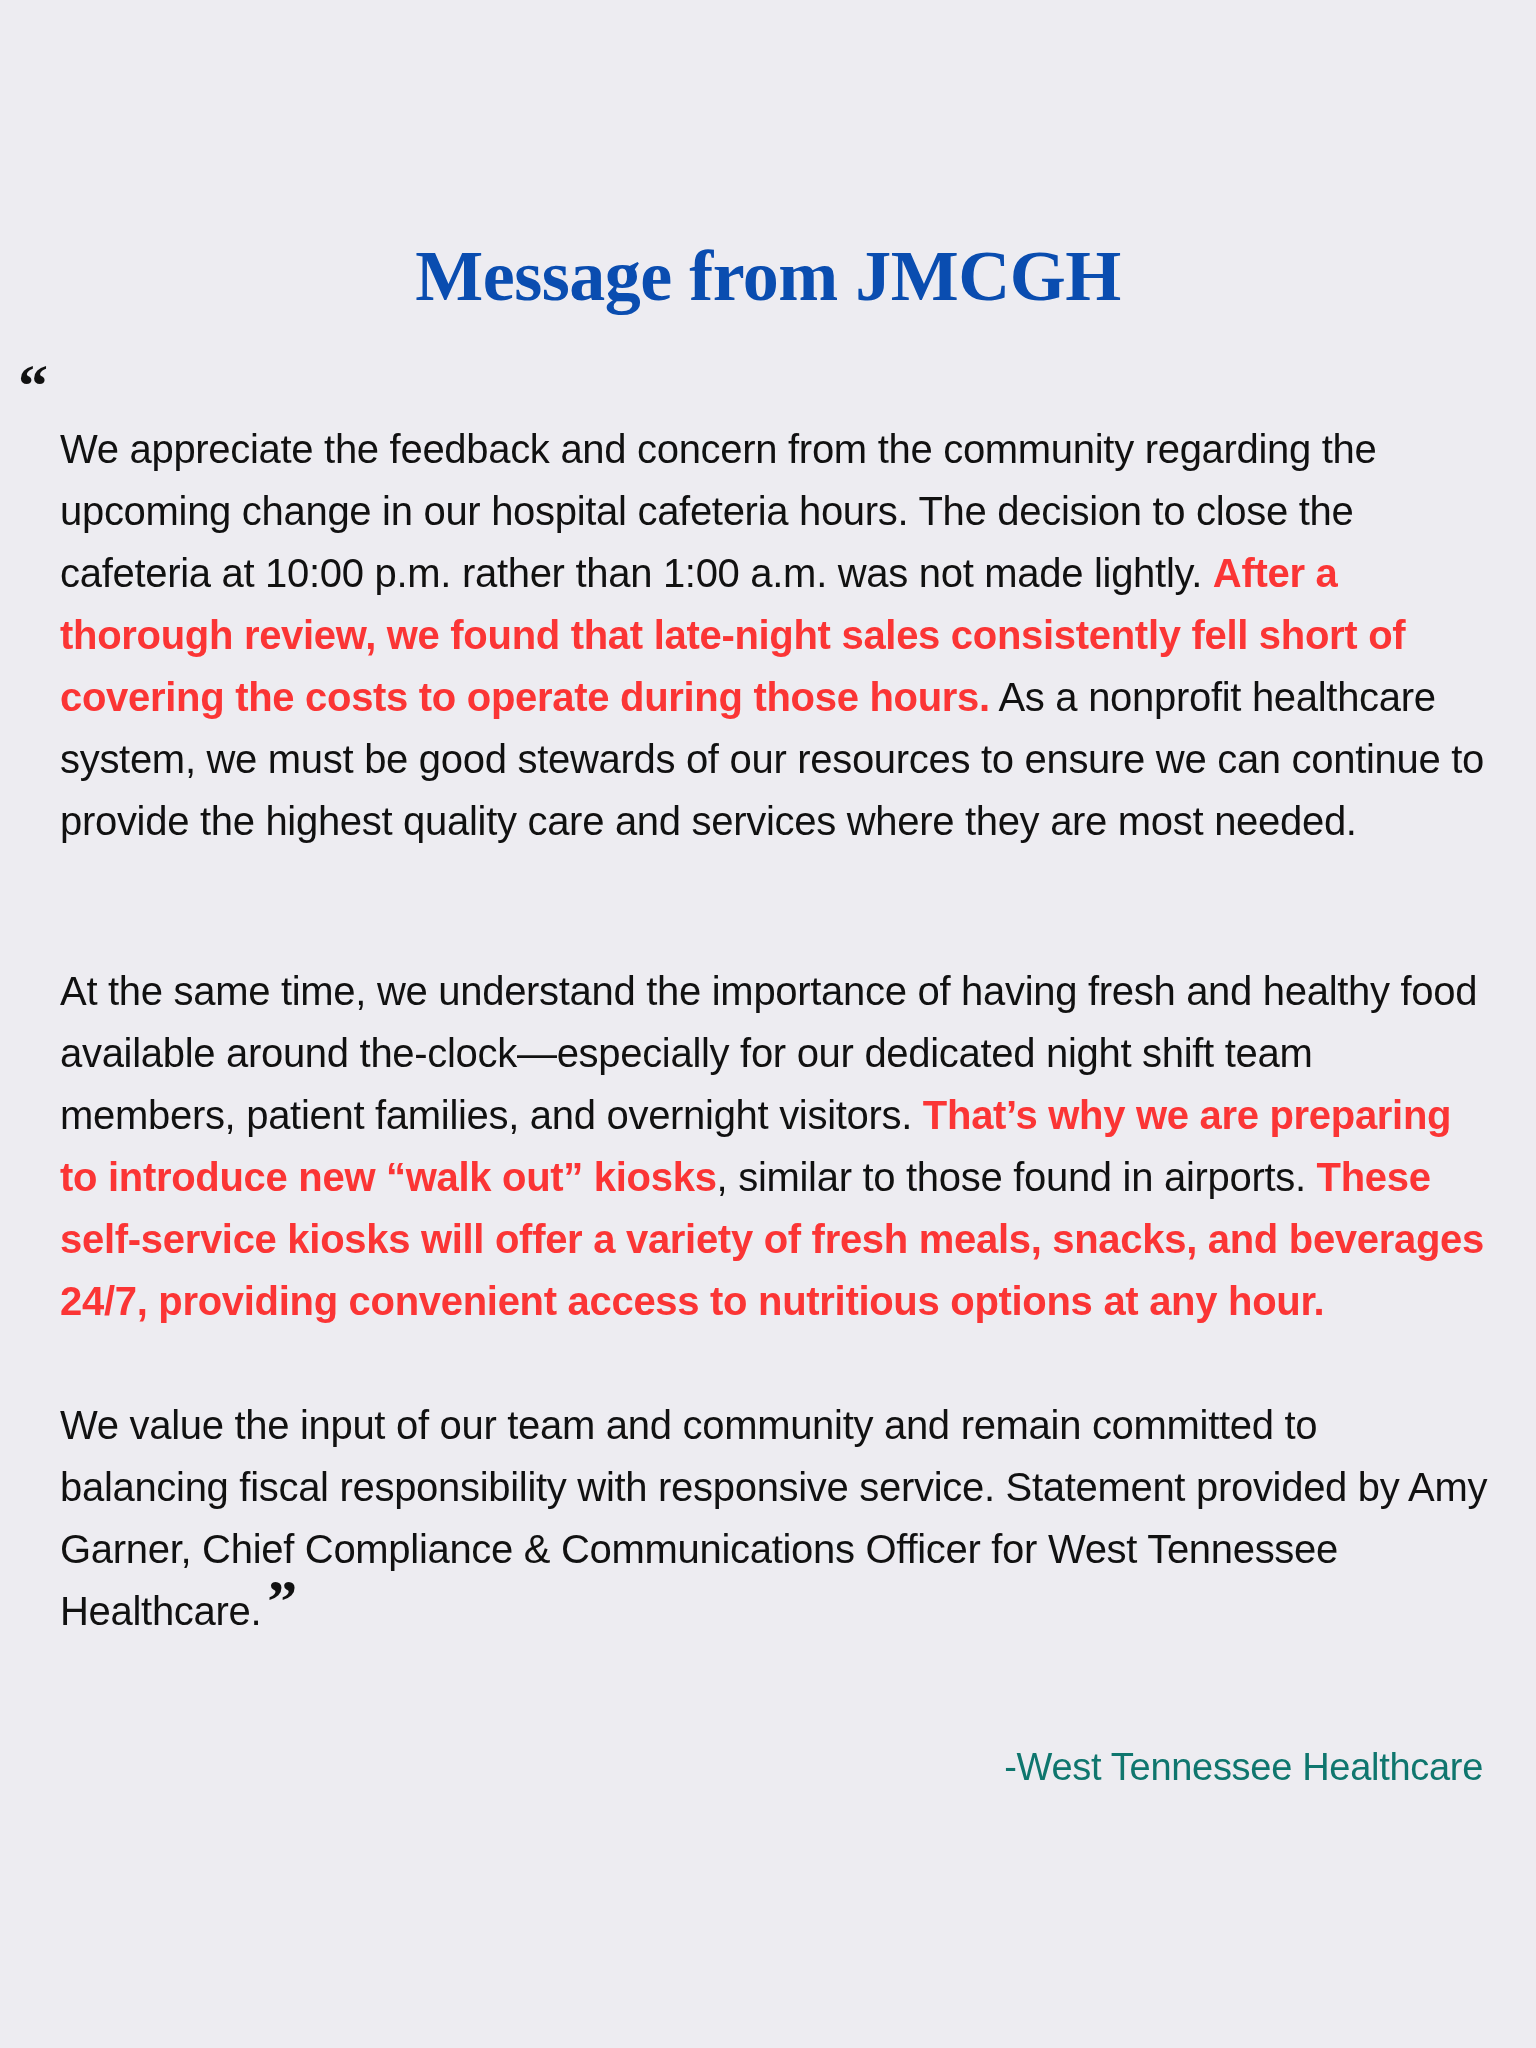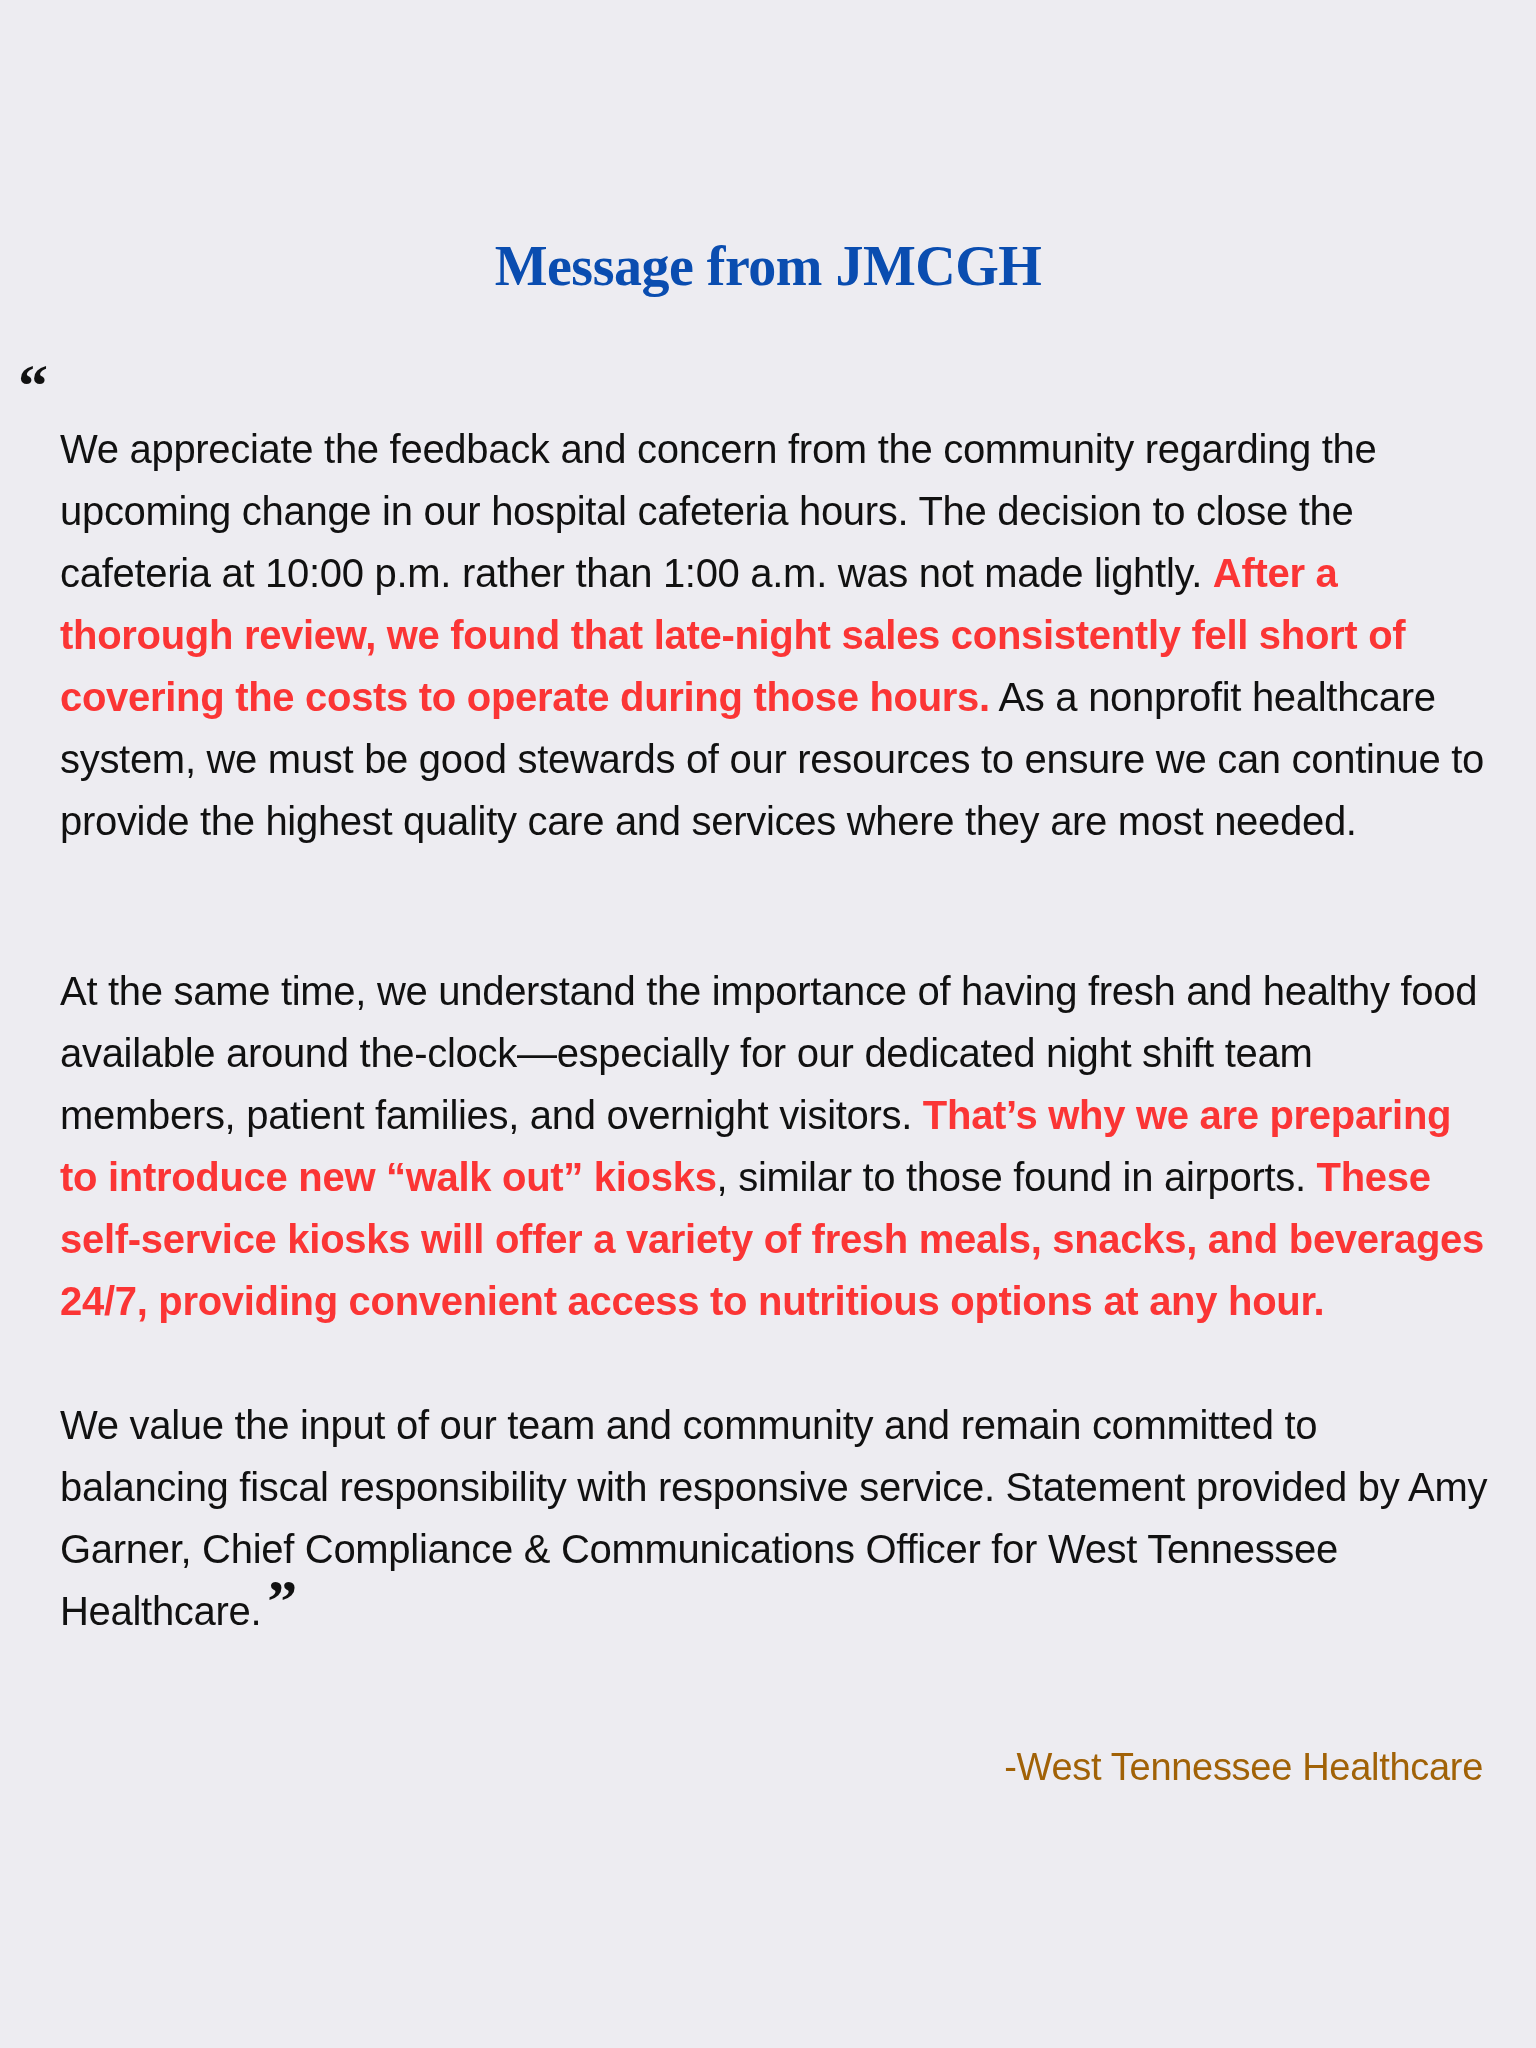--- a/index.html
+++ b/index.html
@@ -16,21 +16,21 @@
     color: #111111;
   }
   .title {
     position: absolute;
     top: 178px;
     left: 0;
     width: 1536px;
     text-align: center;
     font-family: "Liberation Serif", "DejaVu Serif", serif;
     font-weight: bold;
-    font-size: 56px;
+    font-size: 72px;
     line-height: 100px;
     color: #0a4db0;
     letter-spacing: -0.5px;
   }
   .open-quote {
     position: absolute;
     top: 356px;
     left: 18px;
     font-family: "Liberation Serif", "DejaVu Serif", serif;
     font-weight: bold;
@@ -63,21 +63,21 @@
   .hl {
     color: #fb3535;
     font-weight: bold;
   }
   .signature {
     position: absolute;
     top: 1737px;
     right: 53px;
     font-size: 38px;
     line-height: 60px;
-    color: #a16207;
+    color: #0f766e;
     letter-spacing: -0.3px;
   }
 </style>
 </head>
 <body>
 
 <h1 class="title">Message from JMCGH</h1>
 
 <span class="open-quote">“</span>
 

